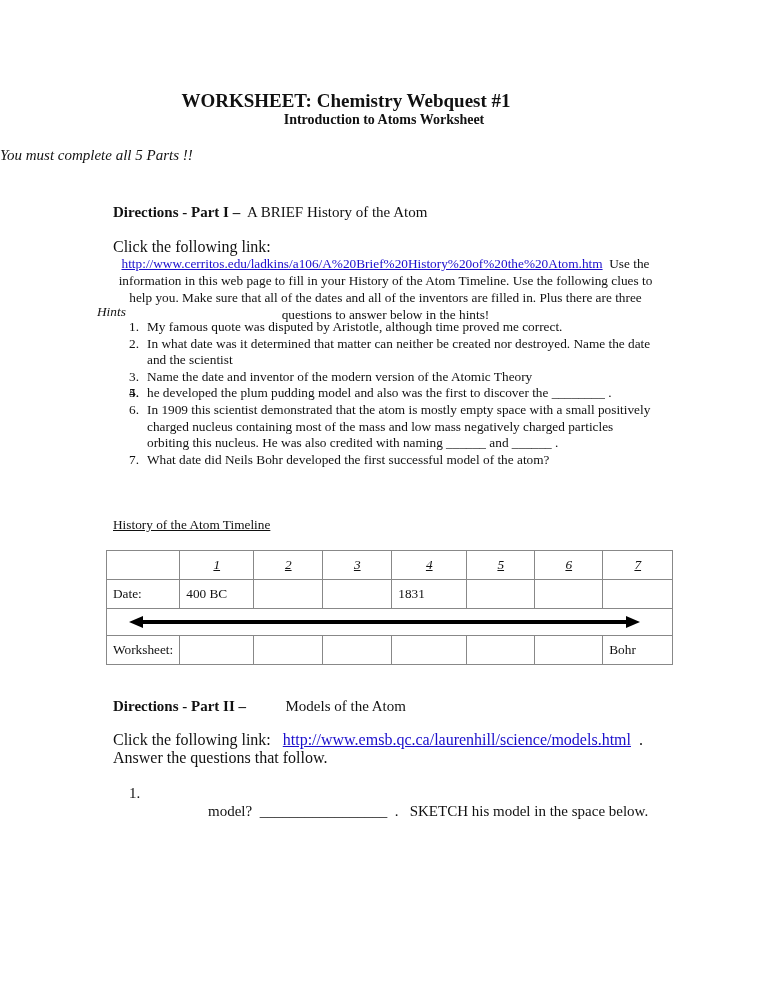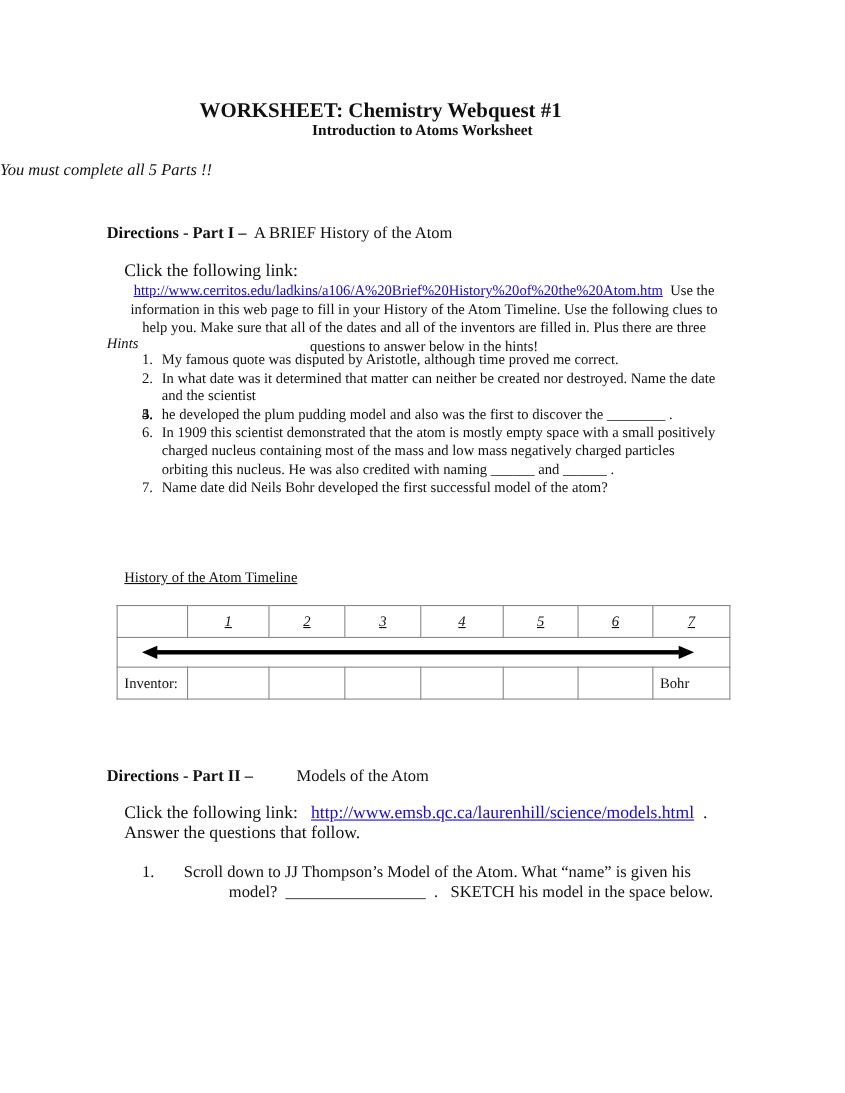--- a/index.html
+++ b/index.html
@@ -14,21 +14,21 @@
       font-weight: bold; font-size: 19px; line-height: 22px;
     }
     .subtitle {
       left: 0; width: 768px; top: 111px; text-align: center;
       font-weight: bold; font-size: 14px; line-height: 17px;
     }
     .note {
       left: 0; width: 768px; top: 146px; 
       font-style: italic; font-size: 15px; line-height: 18px;
     }
-    .heading { left: 97px; font-size: 15px; line-height: 18px; }
+    .heading { left: 113px; font-size: 15px; line-height: 18px; }
     .heading b { font-weight: bold; }
     .p15 { font-size: 16px; line-height: 18px; }
     .p14 { font-size: 13.3px; line-height: 17px; text-align: center; }
     a.link { color: #1a0dcc; text-decoration: underline; }
     .para { left: 113px; width: 540px; }
     .hints-title { left: 97px; top: 303px; font-style: italic; font-size: 13.3px; line-height: 17px; }
     ol.hints {
       position: absolute; left: 113px; top: 319px; width: 545px; margin: 0;
       padding: 0; list-style: none; font-size: 13.3px; line-height: 16.6px;
     }
@@ -70,25 +70,25 @@
 <div class="abs para p14" style="top:255px; width:545px;">
   <a class="link" href="#">http://www.cerritos.edu/ladkins/a106/A%20Brief%20History%20of%20the%20Atom.htm</a><span style="white-space:pre;">  Use</span>
   <span>the information in this web page to fill in your History of the Atom Timeline.  Use the following clues to help you.  Make sure that all of the dates and all of the inventors are filled in.  Plus there are three questions to answer below in the hints!</span>
 </div>
 
 <div class="abs hints-title">Hints</div>
 
 <ol class="hints">
   <li><span class="num">1.</span><span>My famous quote was disputed by Aristotle, although time proved me correct.</span></li>
   <li><span class="num">2.</span><span>In what date was it determined that matter can neither be created nor destroyed.  Name the date and the scientist</span></li>
-  <li><span class="num">3.</span></li>
+  <li><span class="num">3.</span><span>Name the date and inventor of the modern version of the Atomic Theory</span></li>
   <li><span class="num">4.</span></li>
   <li><span class="num">5.</span><span>he developed the plum pudding model and also was the first to discover the ________ .</span></li>
   <li><span class="num">6.</span><span>In 1909 this scientist demonstrated that the atom is mostly empty space with a small positively charged nucleus containing most of the mass and low mass negatively charged particles orbiting this nucleus.   He was also credited with naming  ______ and ______ .</span></li>
-  <li><span class="num">7.</span><span>Name date did Neils Bohr developed the first successful model of the atom?</span></li>
+  <li><span class="num">7.</span><span>What date did Neils Bohr developed the first successful model of the atom?</span></li>
 </ol>
 
 <div class="abs timeline-label">History of the Atom Timeline</div>
 
 <table class="tl">
   <colgroup>
     <col style="width:64px">
       <col style="width:74px">
       <col style="width:69px">
       <col style="width:69px">
@@ -101,31 +101,41 @@
       <tr>
     <td class="h"></td>
     <td class="h">1</td>
     <td class="h">2</td>
     <td class="h">3</td>
     <td class="h">4</td>
     <td class="h">5</td>
     <td class="h">6</td>
     <td class="h">7</td>
   </tr>
+  <tr>
+    <td>Date:</td>
+    <td>400 BC</td>
+    <td></td>
+    <td></td>
+    <td>1831</td>
+    <td></td>
+    <td></td>
+    <td></td>
+  </tr>
   <tr class="arrow">
     <td colspan="8">
       <div class="arrow-wrap">
         <div class="arrow-l"></div>
         <div class="arrow-line"></div>
         <div class="arrow-r"></div>
       </div>
     </td>
   </tr>
   <tr>
-    <td>Inventor:</td>
+    <td>Worksheet:</td>
     <td></td>
     <td></td>
     <td></td>
     <td></td>
     <td></td>
     <td></td>
     <td>Bohr</td>
   </tr>
 </tbody>
   </table>
@@ -134,15 +144,14 @@
   <b>Directions - Part II –</b><span style="white-space:pre;margin-left:32px;">  Models of the Atom</span>
 </div>
 
 <div class="abs para p15" style="top:731px; width:560px;">
   <span style="white-space:pre;">Click the following link:   </span><a class="link" href="#">http://www.emsb.qc.ca/laurenhill/science/models.html</a><span style="white-space:pre;">  .</span>
 </div>
 <div class="abs para p15" style="top:749px;">Answer the questions that follow.</div>
 
 <div class="abs q" style="top:784px; height:40px;">
   <span class="num">1.</span>
-  <span class="txt" style="top:0;">Scroll down to JJ Thompson’s Model of the Atom.  What “name” is given his</span>
   <span class="txt" style="top:18px; white-space:pre;margin-left:41px;">model?  _________________  .   SKETCH his model in the space below.</span>
 </div>
 
 </body></html>

